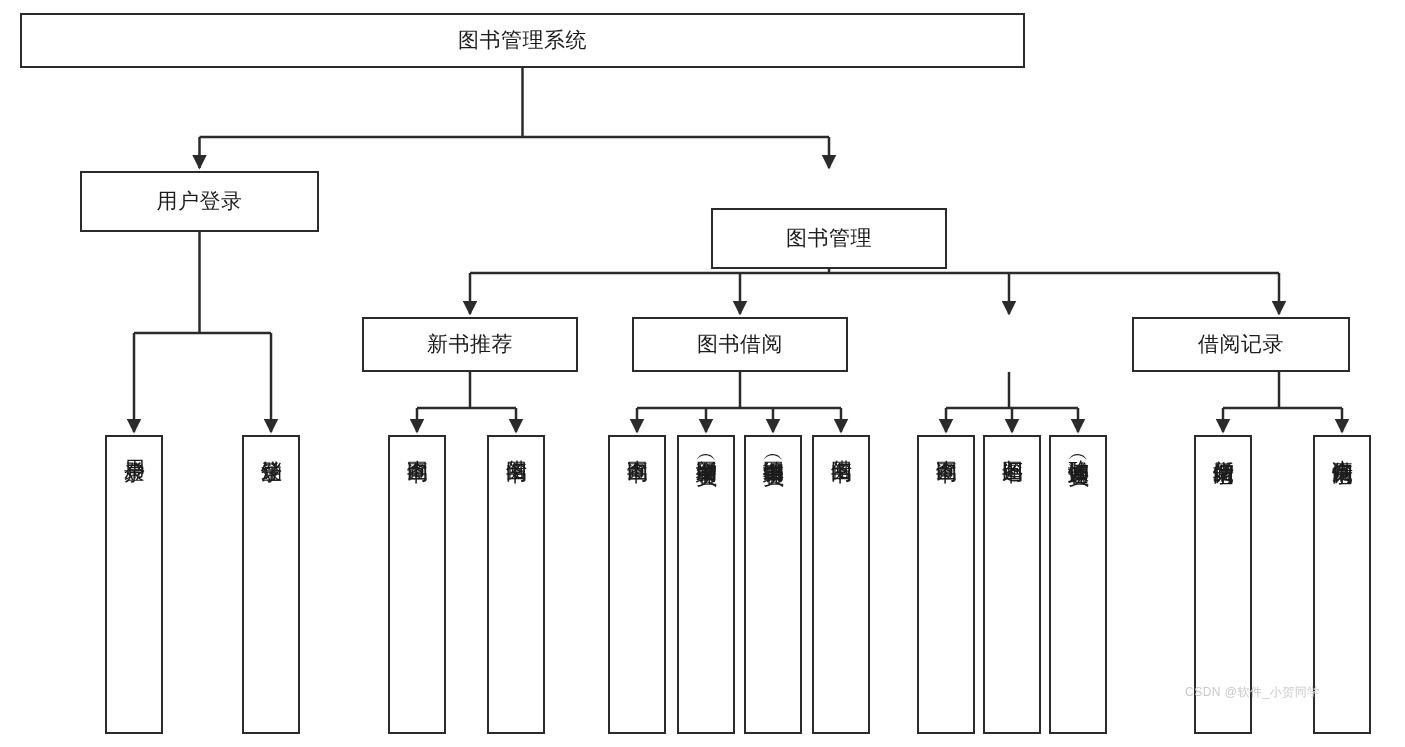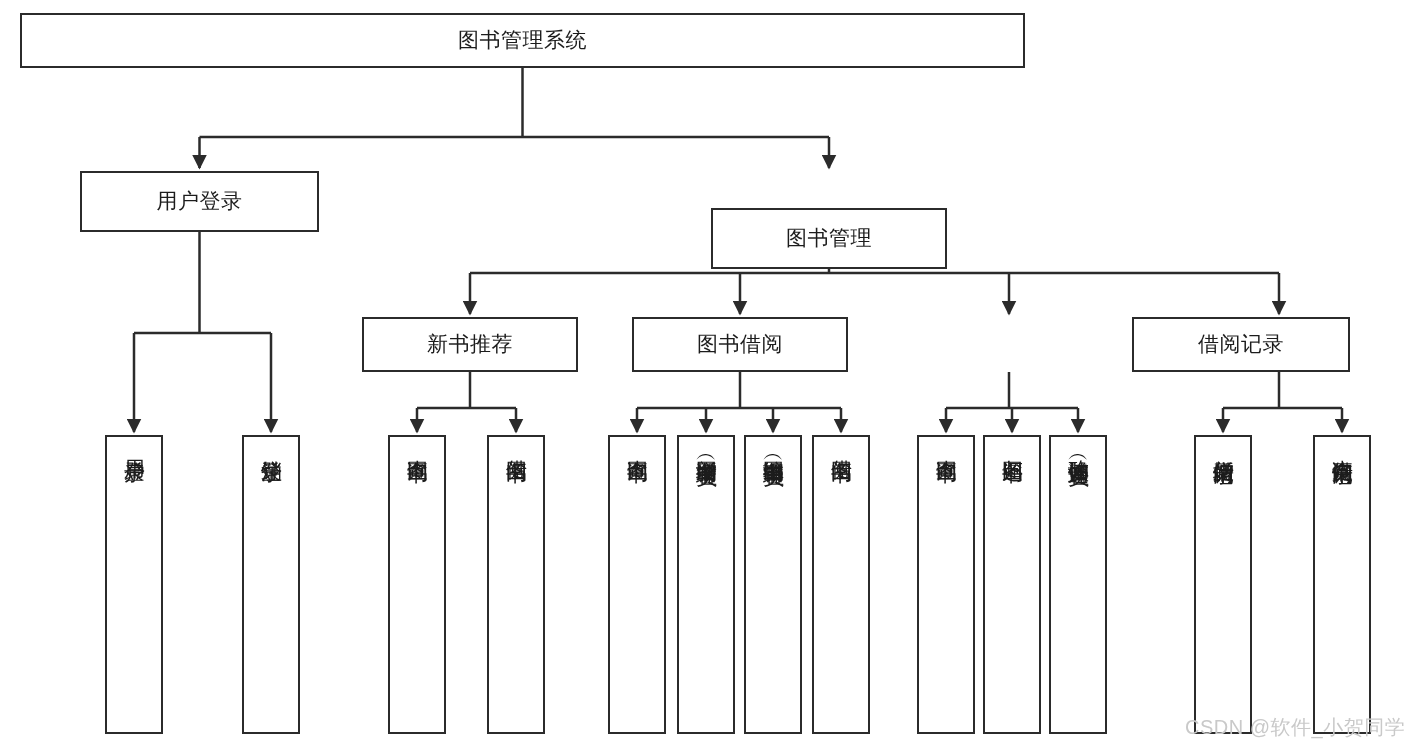--- a/index.html
+++ b/index.html
@@ -57,22 +57,22 @@
     letter-spacing: 1px;
     white-space: normal;
     max-height: 290px;
   }
   .node.leaf.tall .label {
     max-height: 285px;
   }
   .watermark {
     position: absolute;
     left: 1185px;
-    top: 714px;
-    font-size: 20px;
+    top: 684px;
+    font-size: 12px;
     color: #c9c9c9;
     letter-spacing: 0.5px;
     white-space: nowrap;
     z-index: 5;
   }
 </style>
 </head>
 <body>
 
 <div id="canvas">

